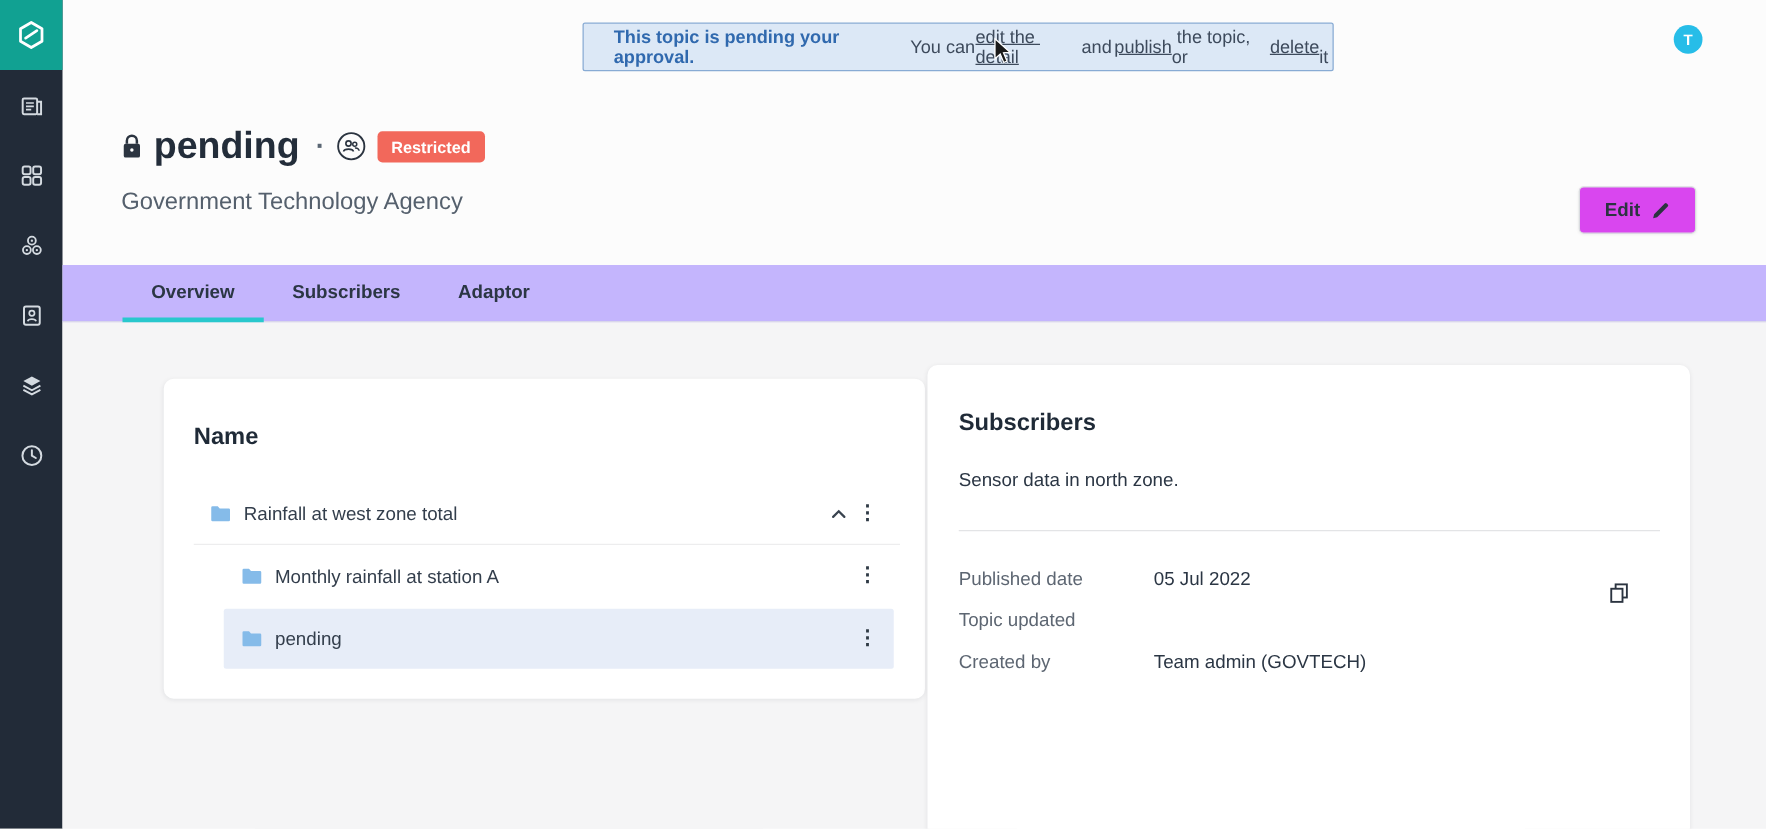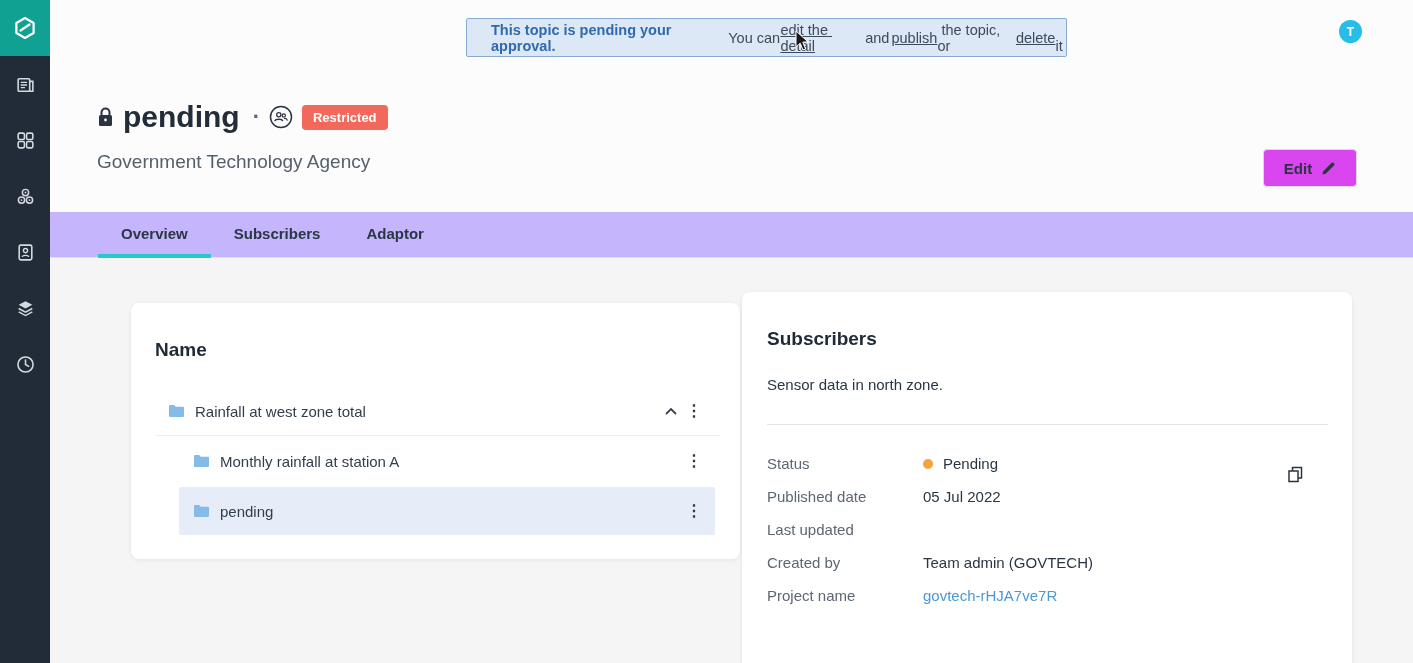--- a/index.html
+++ b/index.html
@@ -281,37 +281,29 @@
     </div>
   </div>
 
   <div class="card card-desc">
     <h2>Subscribers</h2>
     <div class="desc-body">Sensor data in north zone.</div>
     <div class="desc-divider"></div>
 
     <div class="details">
       <div class="detail-row">
-        <span class="detail-label">Status</span>
-        <span class="detail-value"><span class="status-dot"></span><span>Pending</span></span>
-      </div>
-      <div class="detail-row">
         <span class="detail-label">Published date</span>
         <span class="detail-value">05 Jul 2022</span>
       </div>
       <div class="detail-row">
-        <span class="detail-label">Last updated</span>
+        <span class="detail-label">Topic updated</span>
       </div>
       <div class="detail-row">
         <span class="detail-label">Created by</span>
         <span class="detail-value">Team admin (GOVTECH)</span>
-      </div>
-      <div class="detail-row">
-        <span class="detail-label">Project name</span>
-        <span class="detail-value"><a class="detail-link">govtech-rHJA7ve7R</a></span>
       </div>
     </div>
 
     <span class="copy-btn">
       <svg width="19" height="19" viewBox="0 0 19 19">
         <rect x="6.5" y="2.5" width="9" height="10.5" fill="none" stroke="#2b3440" stroke-width="1.5"></rect>
         <rect x="3" y="6" width="9" height="10.5" fill="#ffffff" stroke="#2b3440" stroke-width="1.5"></rect>
       </svg>
     </span>
   </div>

